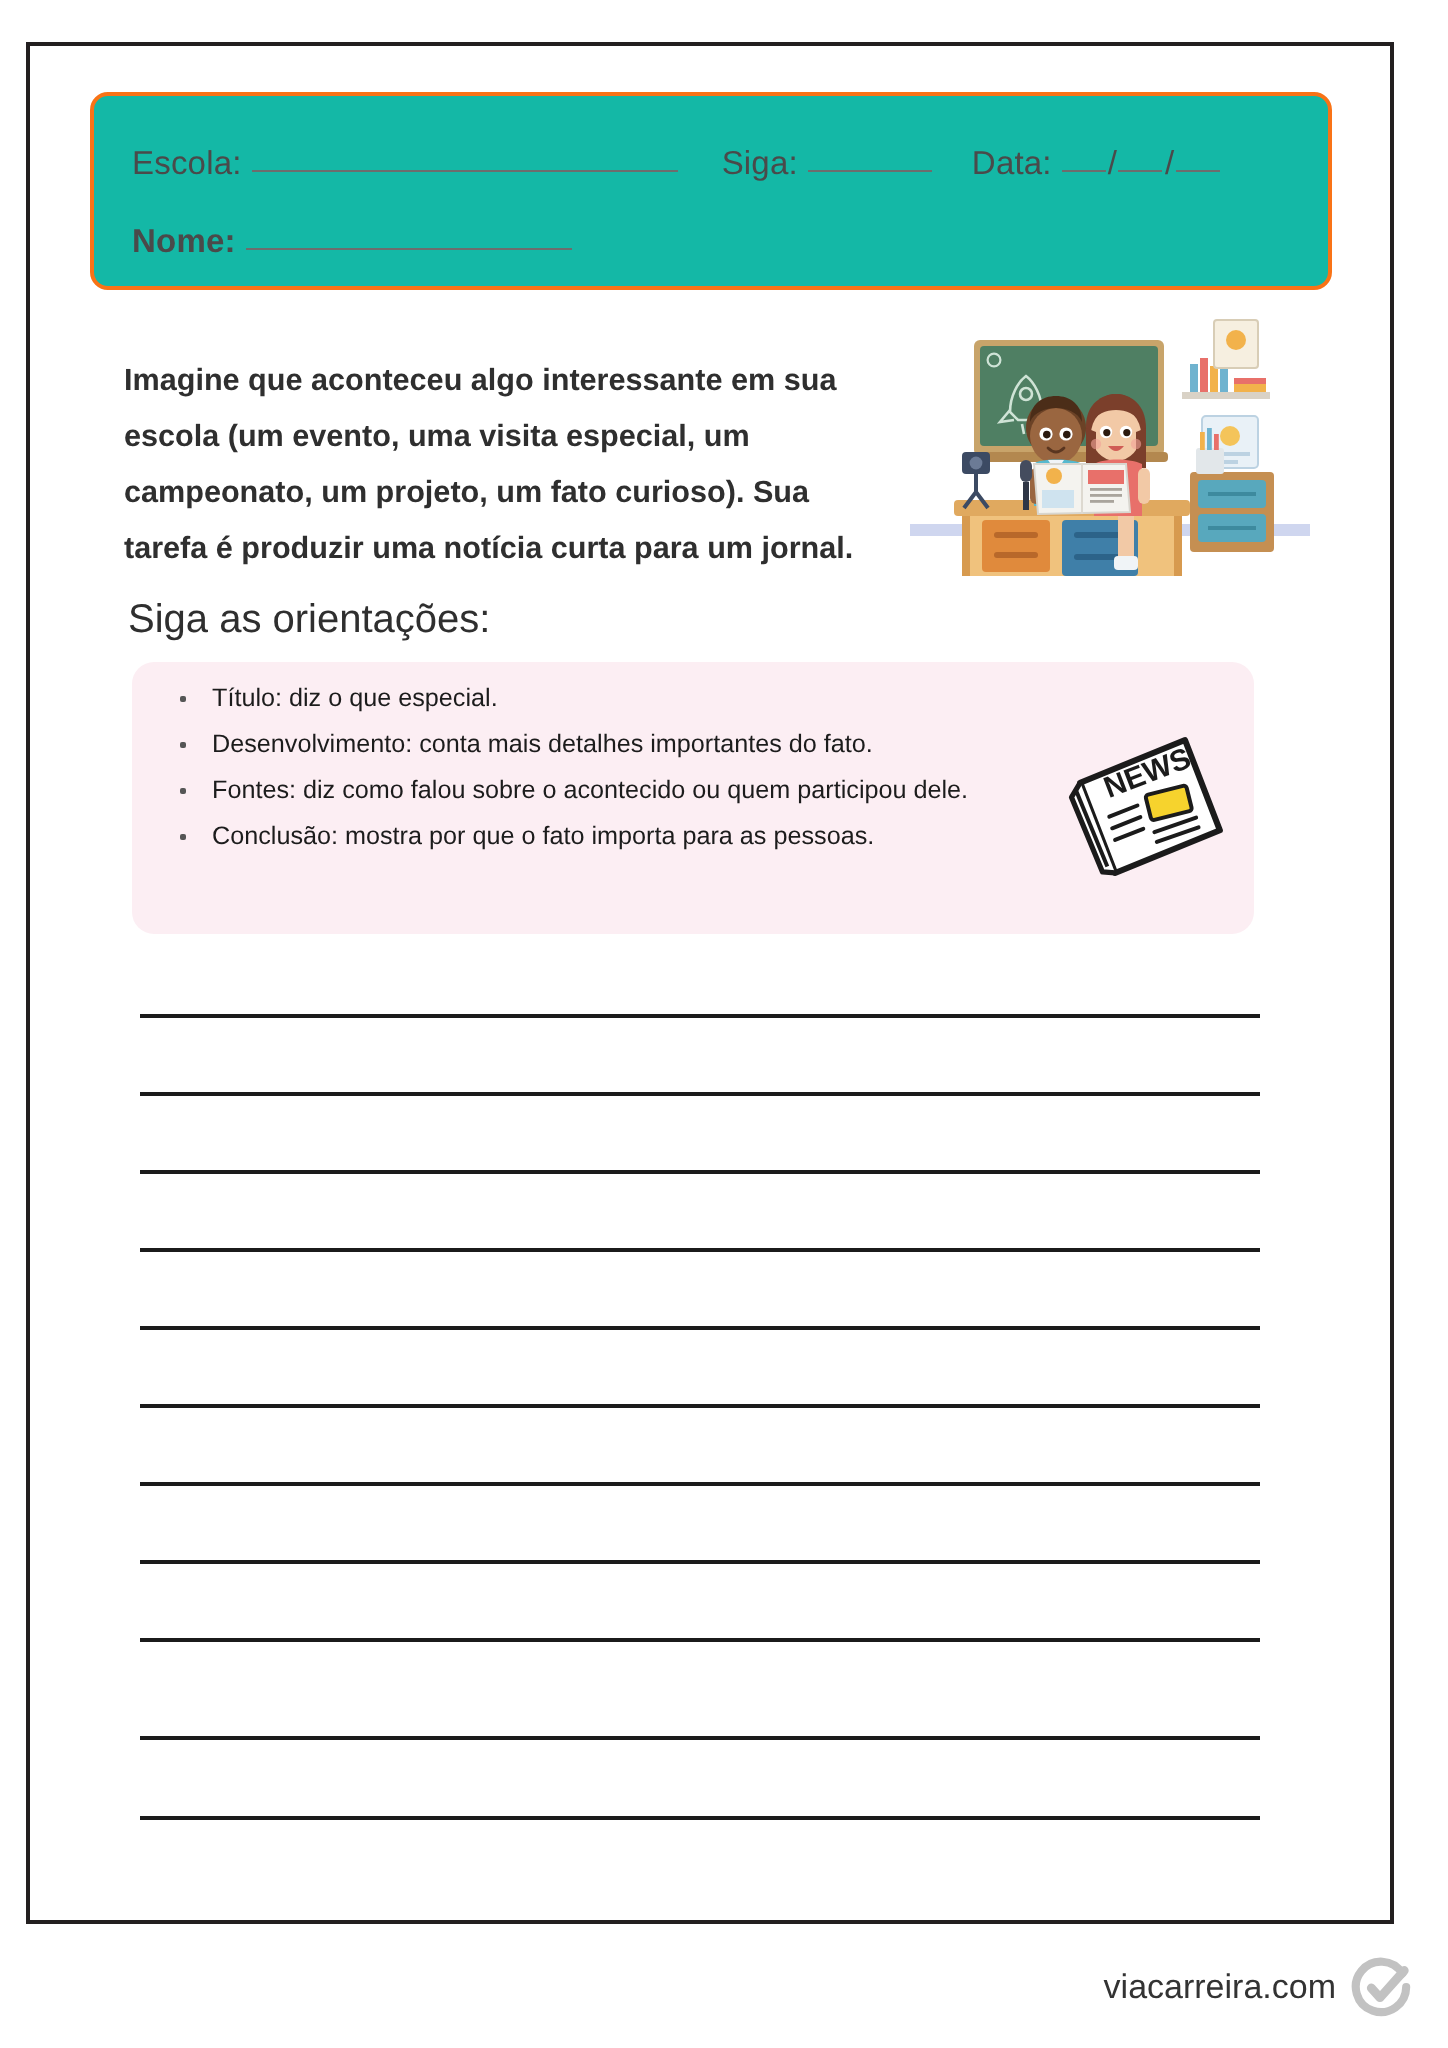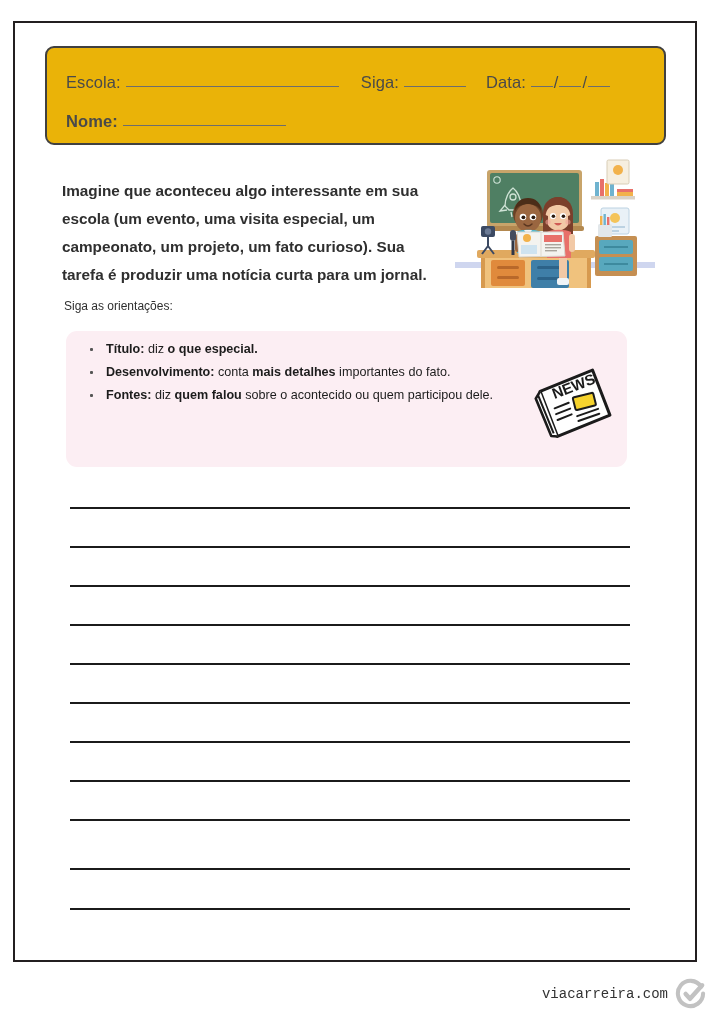--- a/index.html
+++ b/index.html
@@ -29,24 +29,24 @@
     background: #ffffff;
   }
 
   
   .header-box {
     position: absolute;
     left: 45px;
     top: 46px;
     width: 621px;
     height: 99px;
-    border: 2px solid #404040;
+    border: 2px solid #f97316;
     border-radius: 9px;
     box-sizing: border-box;
-    background: #eab308;
+    background: #14b8a6;
   }
   .header-row {
     position: absolute;
     left: 19px;
     display: flex;
     align-items: baseline;
     white-space: nowrap;
   }
   .header-row.row1 { top: 25px; }
   .header-row.row2 { top: 64px; font-weight: bold; }
@@ -115,21 +115,21 @@
     width: 200px;
     height: 135px;
   }
   .illustration svg { display: block; width: 100%; height: 100%; }
 
   
   .orient-heading {
     position: absolute;
     left: 64px;
     top: 299px;
-    font-size: 12px;
+    font-size: 20px;
     color: #2f2f2f;
   }
 
   
   .pink-box {
     position: absolute;
     left: 66px;
     top: 331px;
     width: 561px;
     height: 136px;
@@ -158,21 +158,21 @@
   .bullet-item::before {
     content: "";
     position: absolute;
     left: 6px;
     top: 8px;
     width: 3px;
     height: 3px;
     background: #555;
     border-radius: 1px;
   }
-  .bullet-item b { font-weight: 700; }
+  .bullet-item b { font-weight: 400; }
 
   
   .news-doodle {
     position: absolute;
     right: 9px;
     top: 36px;
     width: 84px;
     height: 72px;
   }
   .news-doodle svg { display: block; width: 100%; height: 100%; }
@@ -197,23 +197,23 @@
   
   .footer-brand {
     position: absolute;
     right: 18px;
     top: 978px;
     display: flex;
     align-items: center;
     gap: 7px;
   }
   .brand-text {
-    font-size: 14px;
+    font-size: 17px;
     color: #333333;
-    font-family: Liberation Mono, monospace;
+    font-family: Liberation Sans, sans-serif;
   }
   .brand-logo { width: 31px; height: 31px; }
   .brand-logo svg { display: block; width: 100%; height: 100%; }
 </style>
 </head>
 <body>
 
 <div class="page-frame"></div>
 
 <div class="header-box">
@@ -369,21 +369,22 @@
     </g>
   </svg>
 </div>
 
 <div class="orient-heading">Siga as orientações:</div>
 
 <div class="pink-box">
   <ul class="bullet-list" id="bullet-list">
       <li class="bullet-item"><b>Título:</b><span> diz </span><b>o que especial.</b></li>
       <li class="bullet-item"><b>Desenvolvimento:</b><span> conta </span><b>mais detalhes</b><span> importantes do fato.</span></li>
-      <li class="bullet-item"><b>Fontes:</b><span> diz </span><b>quem falou</b><span> sobre o acontecido ou quem participou dele.</span></li>
+      <li class="bullet-item"><b>Fontes:</b><span> diz </span><b>como falou</b><span> sobre o acontecido ou quem participou dele.</span></li>
+      <li class="bullet-item"><b>Conclusão:</b><span> mostra por que o fato importa para as pessoas.</span></li>
     </ul>
 
   <div class="news-doodle">
     <svg viewBox="0 0 84 72" xmlns="http://www.w3.org/2000/svg">
       <g transform="rotate(-14 42 36)">
         <path d="M10 16 L66 8 L72 56 L16 64 Z" fill="#ffffff" stroke="#1b1b1b" stroke-width="3" stroke-linejoin="round"></path>
         <path d="M10 16 L4 22 L10 62 L16 64" fill="#ffffff" stroke="#1b1b1b" stroke-width="2.6" stroke-linejoin="round"></path>
         <path d="M7 19 L13 60" stroke="#1b1b1b" stroke-width="2" fill="none"></path>
         <text x="22" y="27" font-family="'Liberation Sans', sans-serif" font-size="15" font-weight="bold" fill="#1b1b1b" transform="rotate(-7 22 27)">NEWS</text>
         <rect x="40" y="30" width="21" height="13" rx="1.5" fill="#f6d32d" stroke="#1b1b1b" stroke-width="2"></rect>

